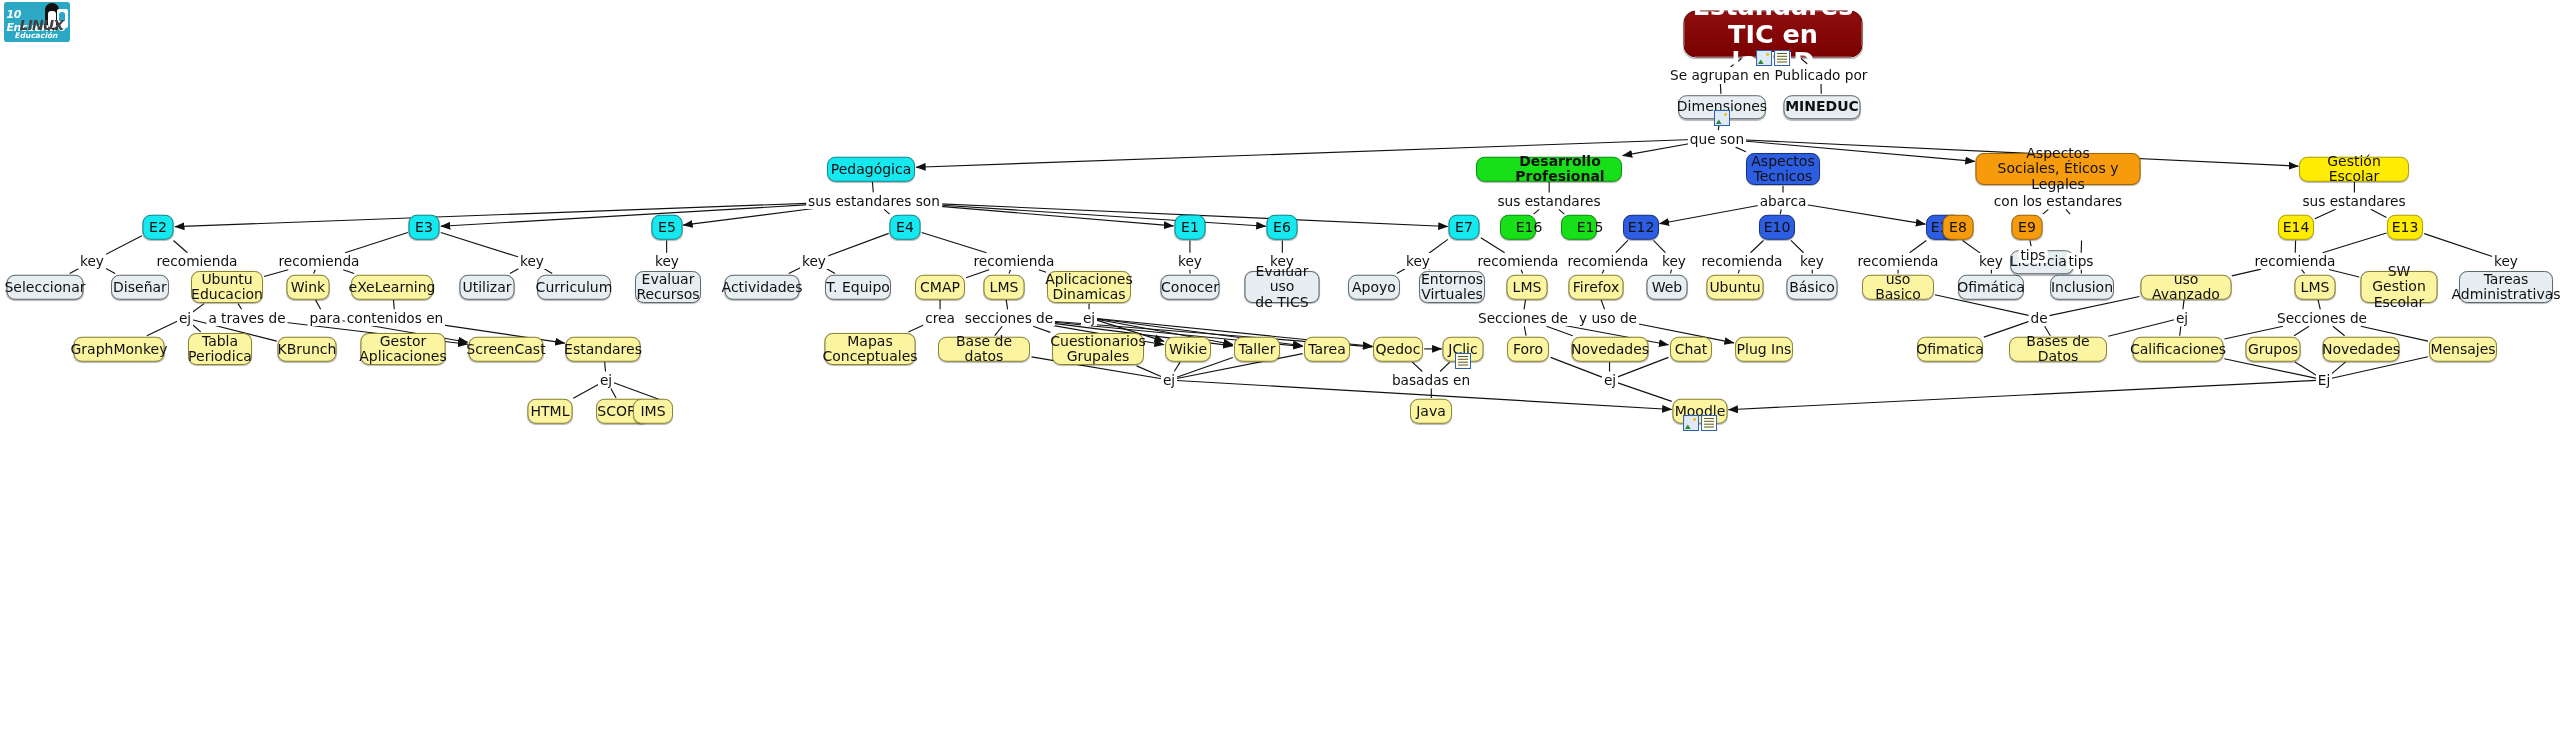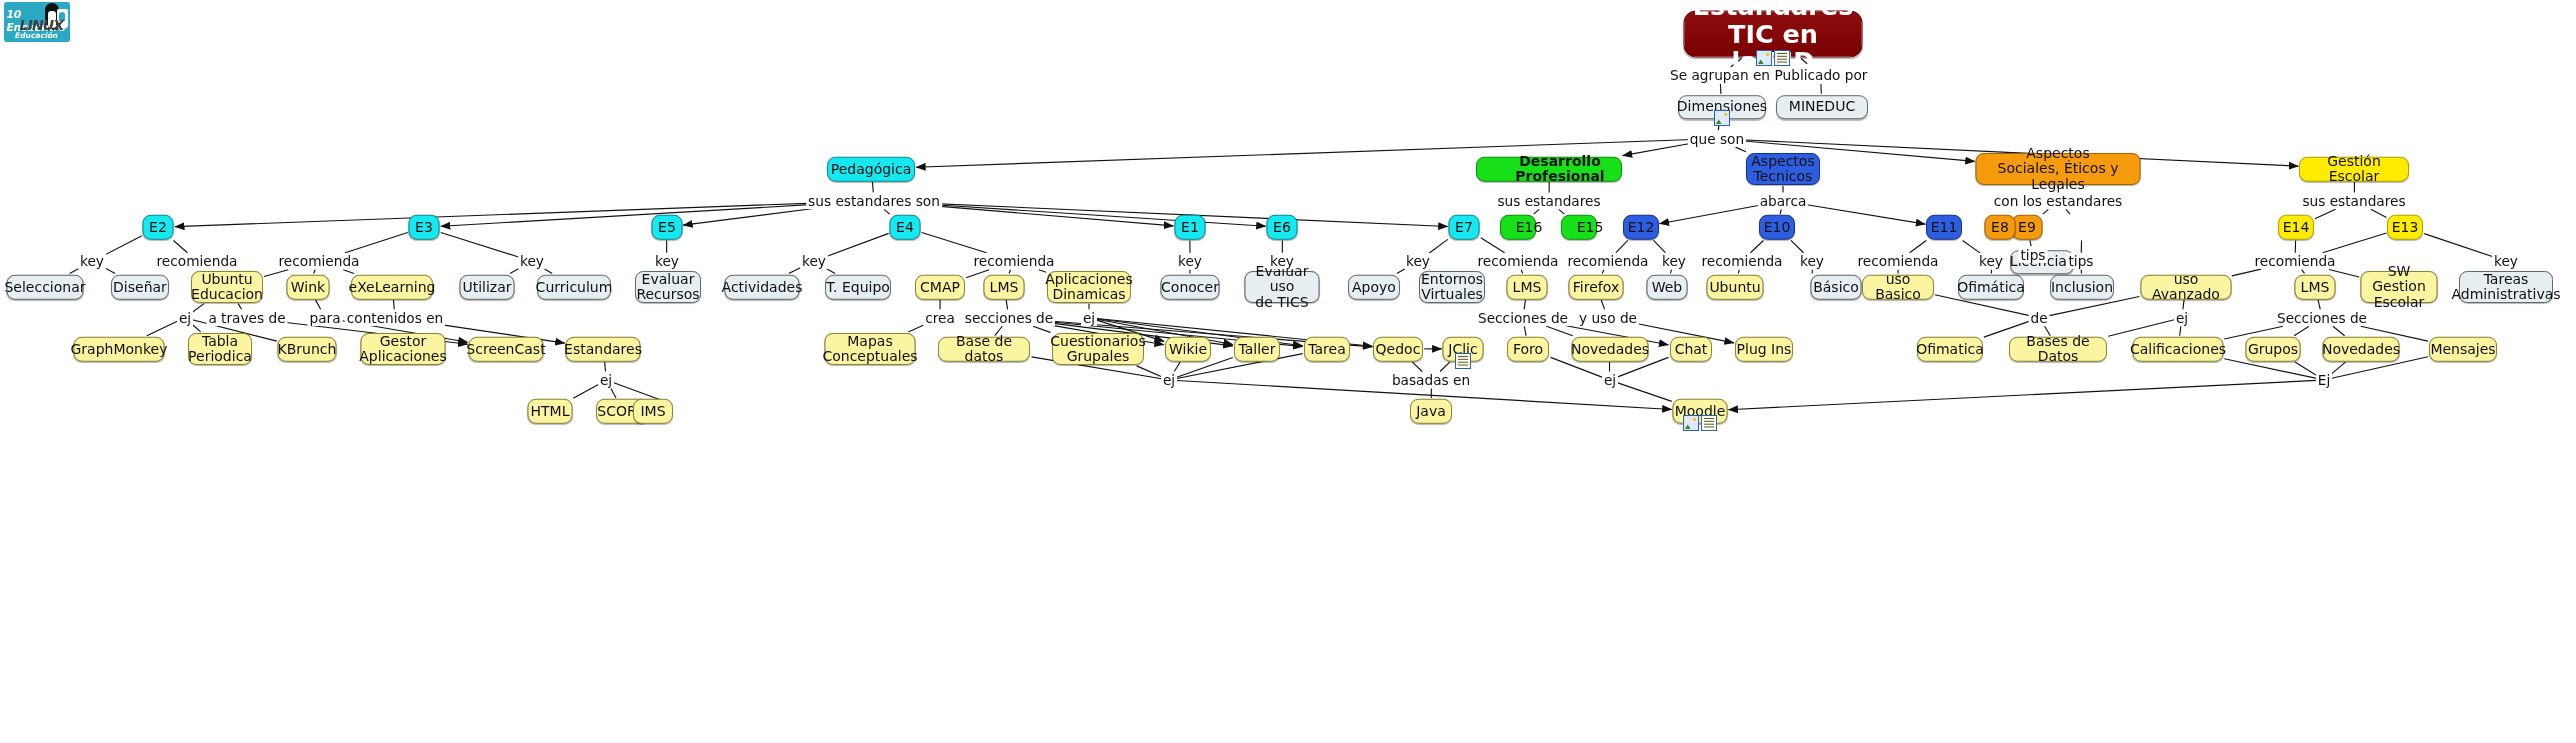--- a/index.html
+++ b/index.html
@@ -228,42 +228,42 @@
       <div class="node n-root" style="left: 1773px; top: 34px; width: 179px; height: 47px; font-size: 25.5px;">Estándares TIC en
 la FID</div>
       <div class="icons" style="left: 1773px; top: 58px;">
         <span class="ic ic-pic"></span>
         <span class="ic ic-txt"></span>
       </div>
       <div class="node n-dim" style="left: 1722px; top: 107px; width: 88px; height: 23.6px; font-size: 14px;">Dimensiones</div>
       <div class="icons" style="left: 1722px; top: 118px;">
         <span class="ic ic-pic"></span>
       </div>
-      <div class="node n-dim" style="left: 1822px; top: 107px; width: 92px; height: 23.6px; font-size: 14px;">MINEDUC</div>
+      <div class="node n-dim" style="left: 1822px; top: 107px; width: 77px; height: 23.6px; font-size: 14px; font-weight: bold;">MINEDUC</div>
       <div class="node n-cyan" style="left: 871px; top: 169px; width: 88px; height: 24.5px; font-size: 14px;">Pedagógica</div>
       <div class="node n-green" style="left: 1549px; top: 169px; width: 146px; height: 24.5px; font-size: 14px; font-weight: bold;">Desarrollo Profesional</div>
       <div class="node n-blue" style="left: 1783px; top: 169px; width: 74px; height: 32px; font-size: 14px;">Aspectos
 Tecnicos</div>
       <div class="node n-orange" style="left: 2058px; top: 169px; width: 165px; height: 32px; font-size: 14px;">Aspectos
 Sociales, Éticos y Legales</div>
       <div class="node n-yellowdim" style="left: 2354px; top: 169px; width: 110px; height: 24.5px; font-size: 14px;">Gestión Escolar</div>
       <div class="node n-cyan" style="left: 158px; top: 227px; width: 31px; height: 24.5px; font-size: 14px;">E2</div>
       <div class="node n-cyan" style="left: 424px; top: 227px; width: 31px; height: 24.5px; font-size: 14px;">E3</div>
       <div class="node n-cyan" style="left: 667px; top: 227px; width: 31px; height: 24.5px; font-size: 14px;">E5</div>
       <div class="node n-cyan" style="left: 905px; top: 227px; width: 31px; height: 24.5px; font-size: 14px;">E4</div>
       <div class="node n-cyan" style="left: 1190px; top: 227px; width: 31px; height: 24.5px; font-size: 14px;">E1</div>
       <div class="node n-cyan" style="left: 1282px; top: 227px; width: 31px; height: 24.5px; font-size: 14px;">E6</div>
       <div class="node n-cyan" style="left: 1464px; top: 227px; width: 31px; height: 24.5px; font-size: 14px;">E7</div>
       <div class="node n-green" style="left: 1518px; top: 227px; width: 36px; height: 24.5px; font-size: 14px;">E16</div>
       <div class="node n-green" style="left: 1579px; top: 227px; width: 36px; height: 24.5px; font-size: 14px;">E15</div>
       <div class="node n-blue" style="left: 1641px; top: 227px; width: 36px; height: 24.5px; font-size: 14px;">E12</div>
       <div class="node n-blue" style="left: 1777px; top: 227px; width: 36px; height: 24.5px; font-size: 14px;">E10</div>
       <div class="node n-blue" style="left: 1944px; top: 227px; width: 36px; height: 24.5px; font-size: 14px;">E11</div>
       <div class="node n-orange" style="left: 2027px; top: 227px; width: 31px; height: 24.5px; font-size: 14px;">E9</div>
-      <div class="node n-orange" style="left: 2000px; top: 227px; width: 31px; height: 24.5px; font-size: 14px;">E8</div>
+      <div class="node n-orange" style="left: 1958px; top: 227px; width: 31px; height: 24.5px; font-size: 14px;">E8</div>
       <div class="node n-yellowdim" style="left: 2296px; top: 227px; width: 36px; height: 24.5px; font-size: 14px;">E14</div>
       <div class="node n-yellowdim" style="left: 2405px; top: 227px; width: 36px; height: 24.5px; font-size: 14px;">E13</div>
       <div class="node n-grey" style="left: 45px; top: 287px; width: 77px; height: 24.5px; font-size: 14px;">Seleccionar</div>
       <div class="node n-grey" style="left: 140px; top: 287px; width: 58px; height: 24.5px; font-size: 14px;">Diseñar</div>
       <div class="node n-yellow" style="left: 227px; top: 287px; width: 72px; height: 32px; font-size: 14px;">Ubuntu
 Educacion</div>
       <div class="node n-yellow" style="left: 308px; top: 287px; width: 43px; height: 24.5px; font-size: 14px;">Wink</div>
       <div class="node n-yellow" style="left: 392px; top: 287px; width: 82px; height: 24.5px; font-size: 14px;">eXeLearning</div>
       <div class="node n-grey" style="left: 487px; top: 287px; width: 55px; height: 24.5px; font-size: 14px;">Utilizar</div>
       <div class="node n-grey" style="left: 574px; top: 287px; width: 74px; height: 24.5px; font-size: 14px;">Curriculum</div>
@@ -278,21 +278,21 @@
       <div class="node n-grey" style="left: 1190px; top: 287px; width: 59px; height: 24.5px; font-size: 14px;">Conocer</div>
       <div class="node n-grey" style="left: 1282px; top: 287px; width: 75px; height: 32px; font-size: 14px;">Evaluar uso
 de TICS</div>
       <div class="node n-grey" style="left: 1374px; top: 287px; width: 52px; height: 24.5px; font-size: 14px;">Apoyo</div>
       <div class="node n-grey" style="left: 1452px; top: 287px; width: 66px; height: 32px; font-size: 14px;">Entornos
 Virtuales</div>
       <div class="node n-yellow" style="left: 1527px; top: 287px; width: 41px; height: 24.5px; font-size: 14px;">LMS</div>
       <div class="node n-yellow" style="left: 1596px; top: 287px; width: 55px; height: 24.5px; font-size: 14px;">Firefox</div>
       <div class="node n-grey" style="left: 1667px; top: 287px; width: 41px; height: 24.5px; font-size: 14px;">Web</div>
       <div class="node n-yellow" style="left: 1735px; top: 287px; width: 57px; height: 24.5px; font-size: 14px;">Ubuntu</div>
-      <div class="node n-grey" style="left: 1812px; top: 287px; width: 51px; height: 24.5px; font-size: 14px; margin-left: 24px;">Básico</div>
+      <div class="node n-grey" style="left: 1812px; top: 287px; width: 51px; height: 24.5px; font-size: 14px;">Básico</div>
       <div class="node n-yellow" style="left: 1898px; top: 287px; width: 72px; height: 24.5px; font-size: 14px;">uso Basico</div>
       <div class="node n-grey" style="left: 1991px; top: 287px; width: 66px; height: 24.5px; font-size: 14px;">Ofimática</div>
       <div class="node n-grey" style="left: 2042px; top: 262px; width: 64px; height: 23.6px; font-size: 14px;">Licencias</div>
       <div class="node n-grey" style="left: 2082px; top: 287px; width: 64px; height: 24.5px; font-size: 14px;">Inclusion</div>
       <div class="node n-yellow" style="left: 2186px; top: 287px; width: 91px; height: 24.5px; font-size: 14px;">uso Avanzado</div>
       <div class="node n-yellow" style="left: 2315px; top: 287px; width: 41px; height: 24.5px; font-size: 14px;">LMS</div>
       <div class="node n-yellow" style="left: 2399px; top: 287px; width: 77px; height: 32px; font-size: 14px;">SW Gestion
 Escolar</div>
       <div class="node n-grey" style="left: 2506px; top: 287px; width: 94px; height: 32px; font-size: 14px;">Tareas
 Administrativas</div>

